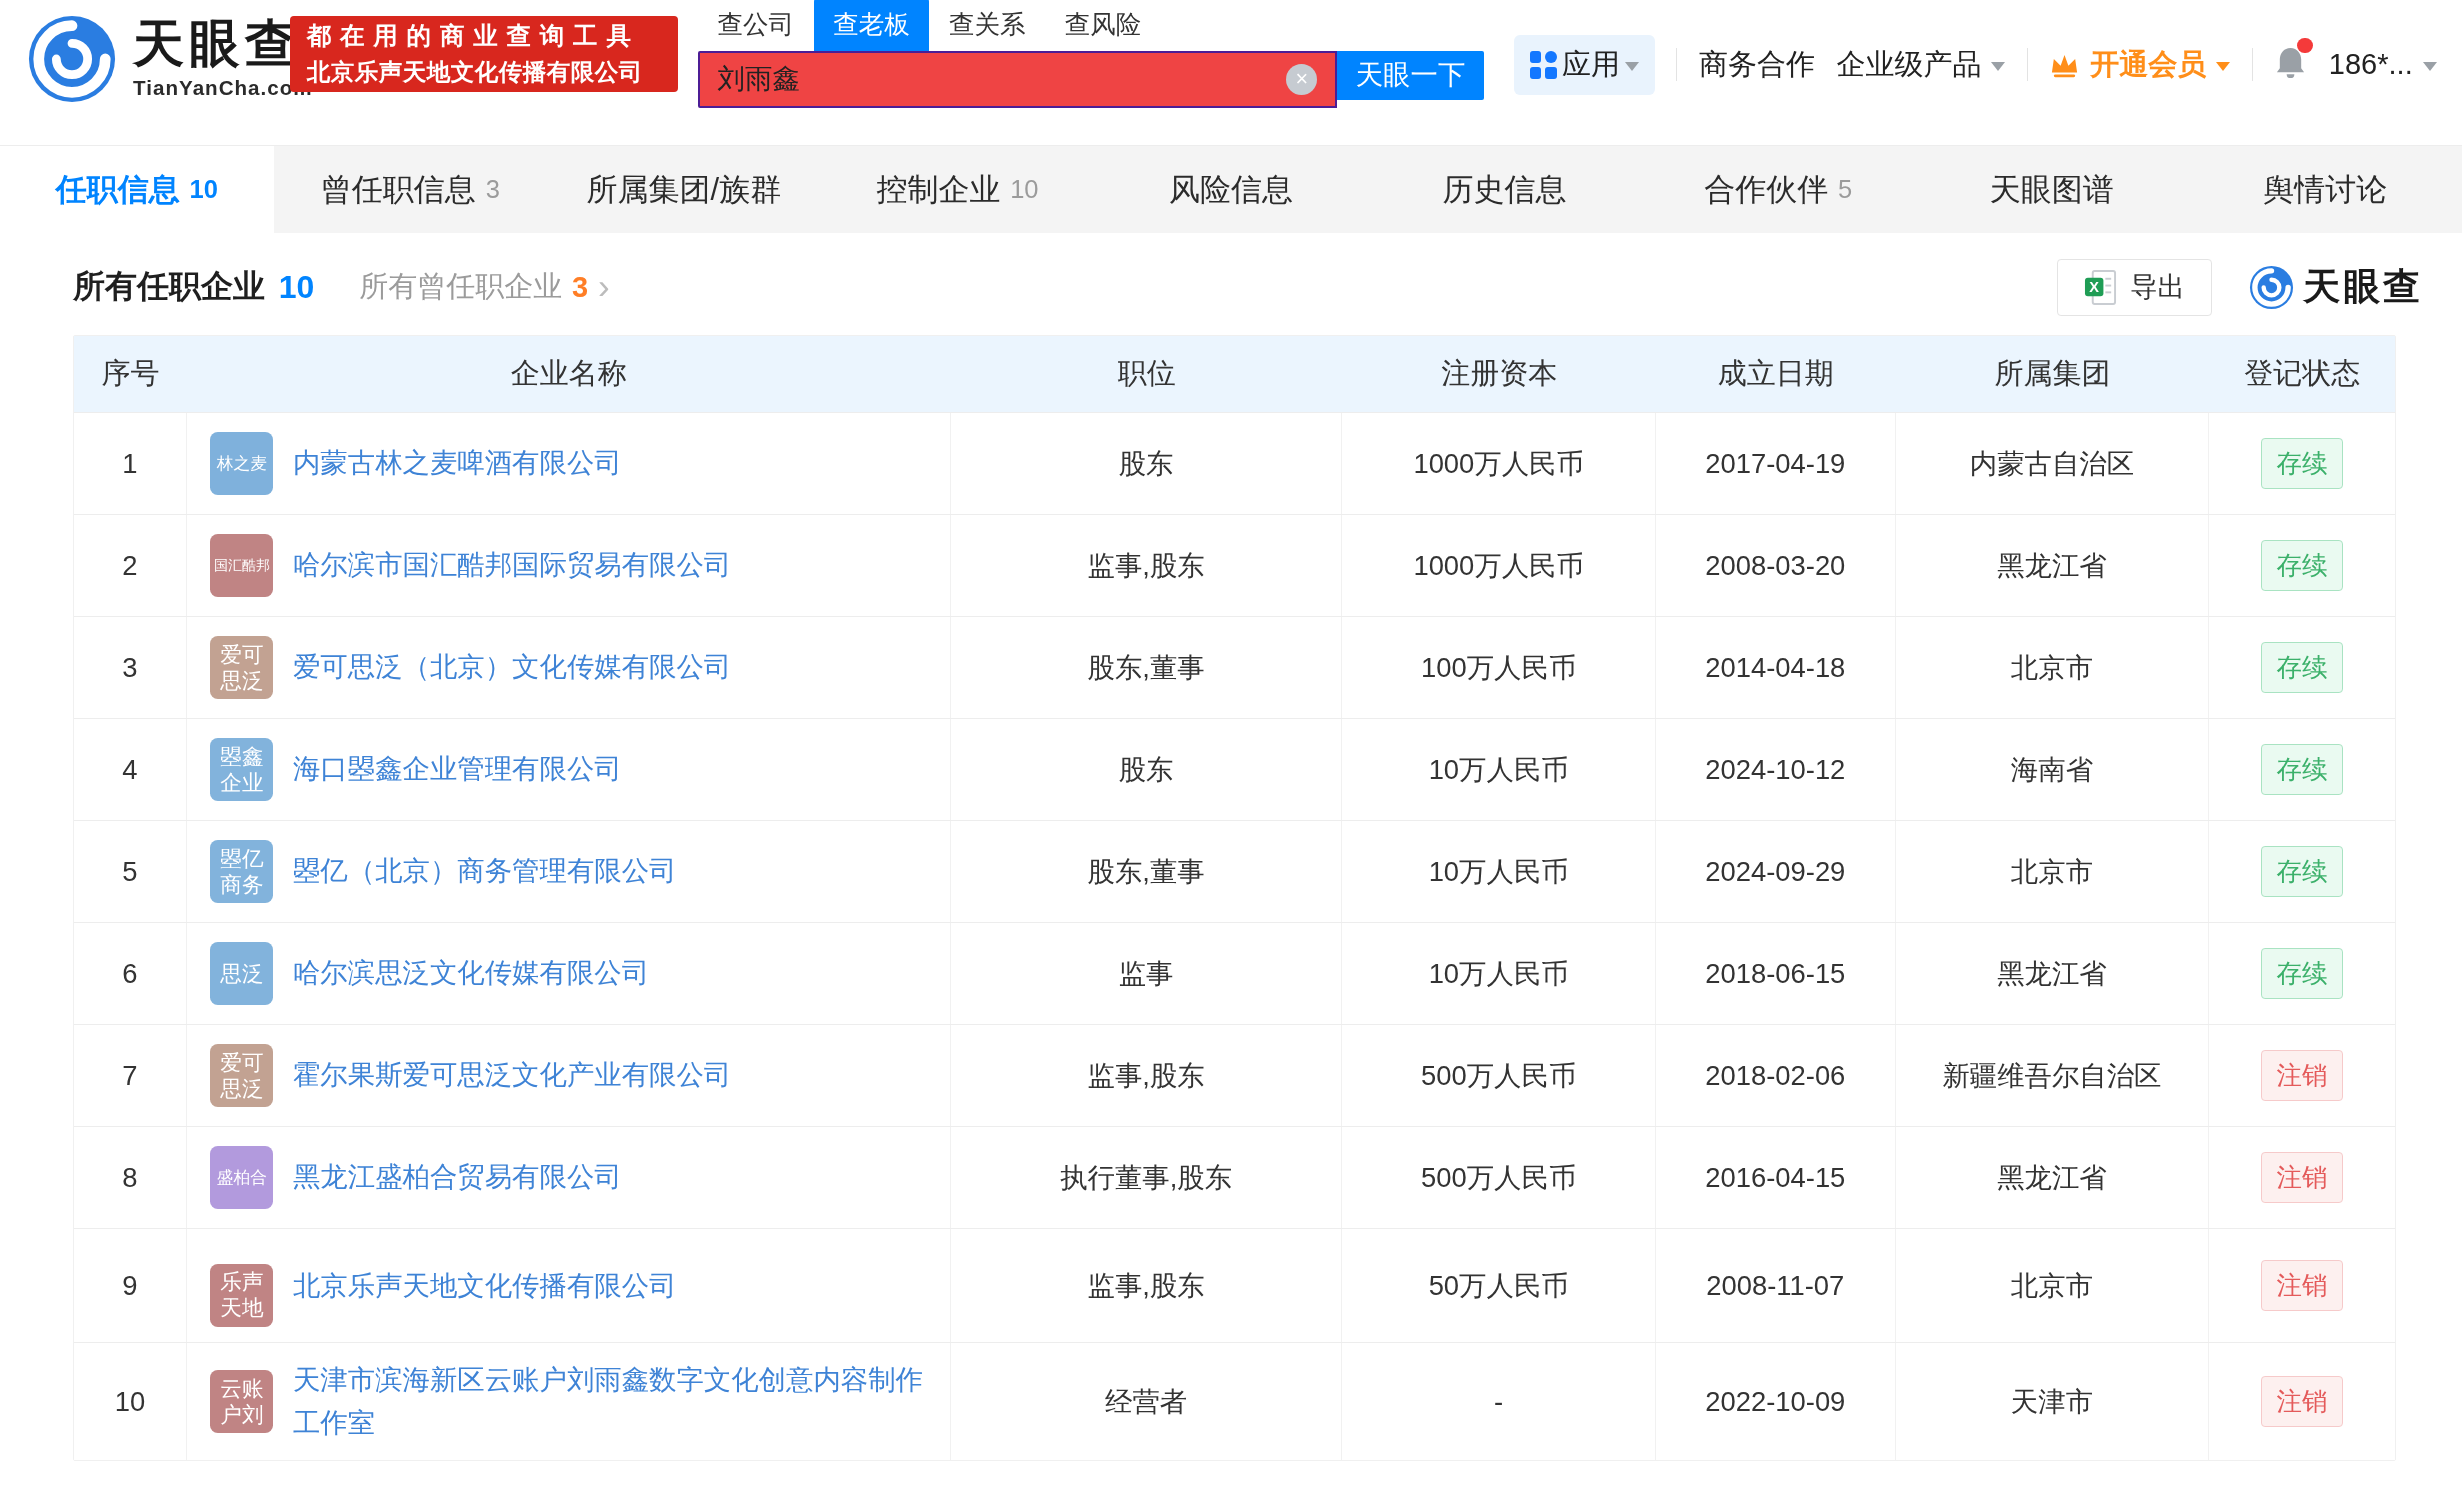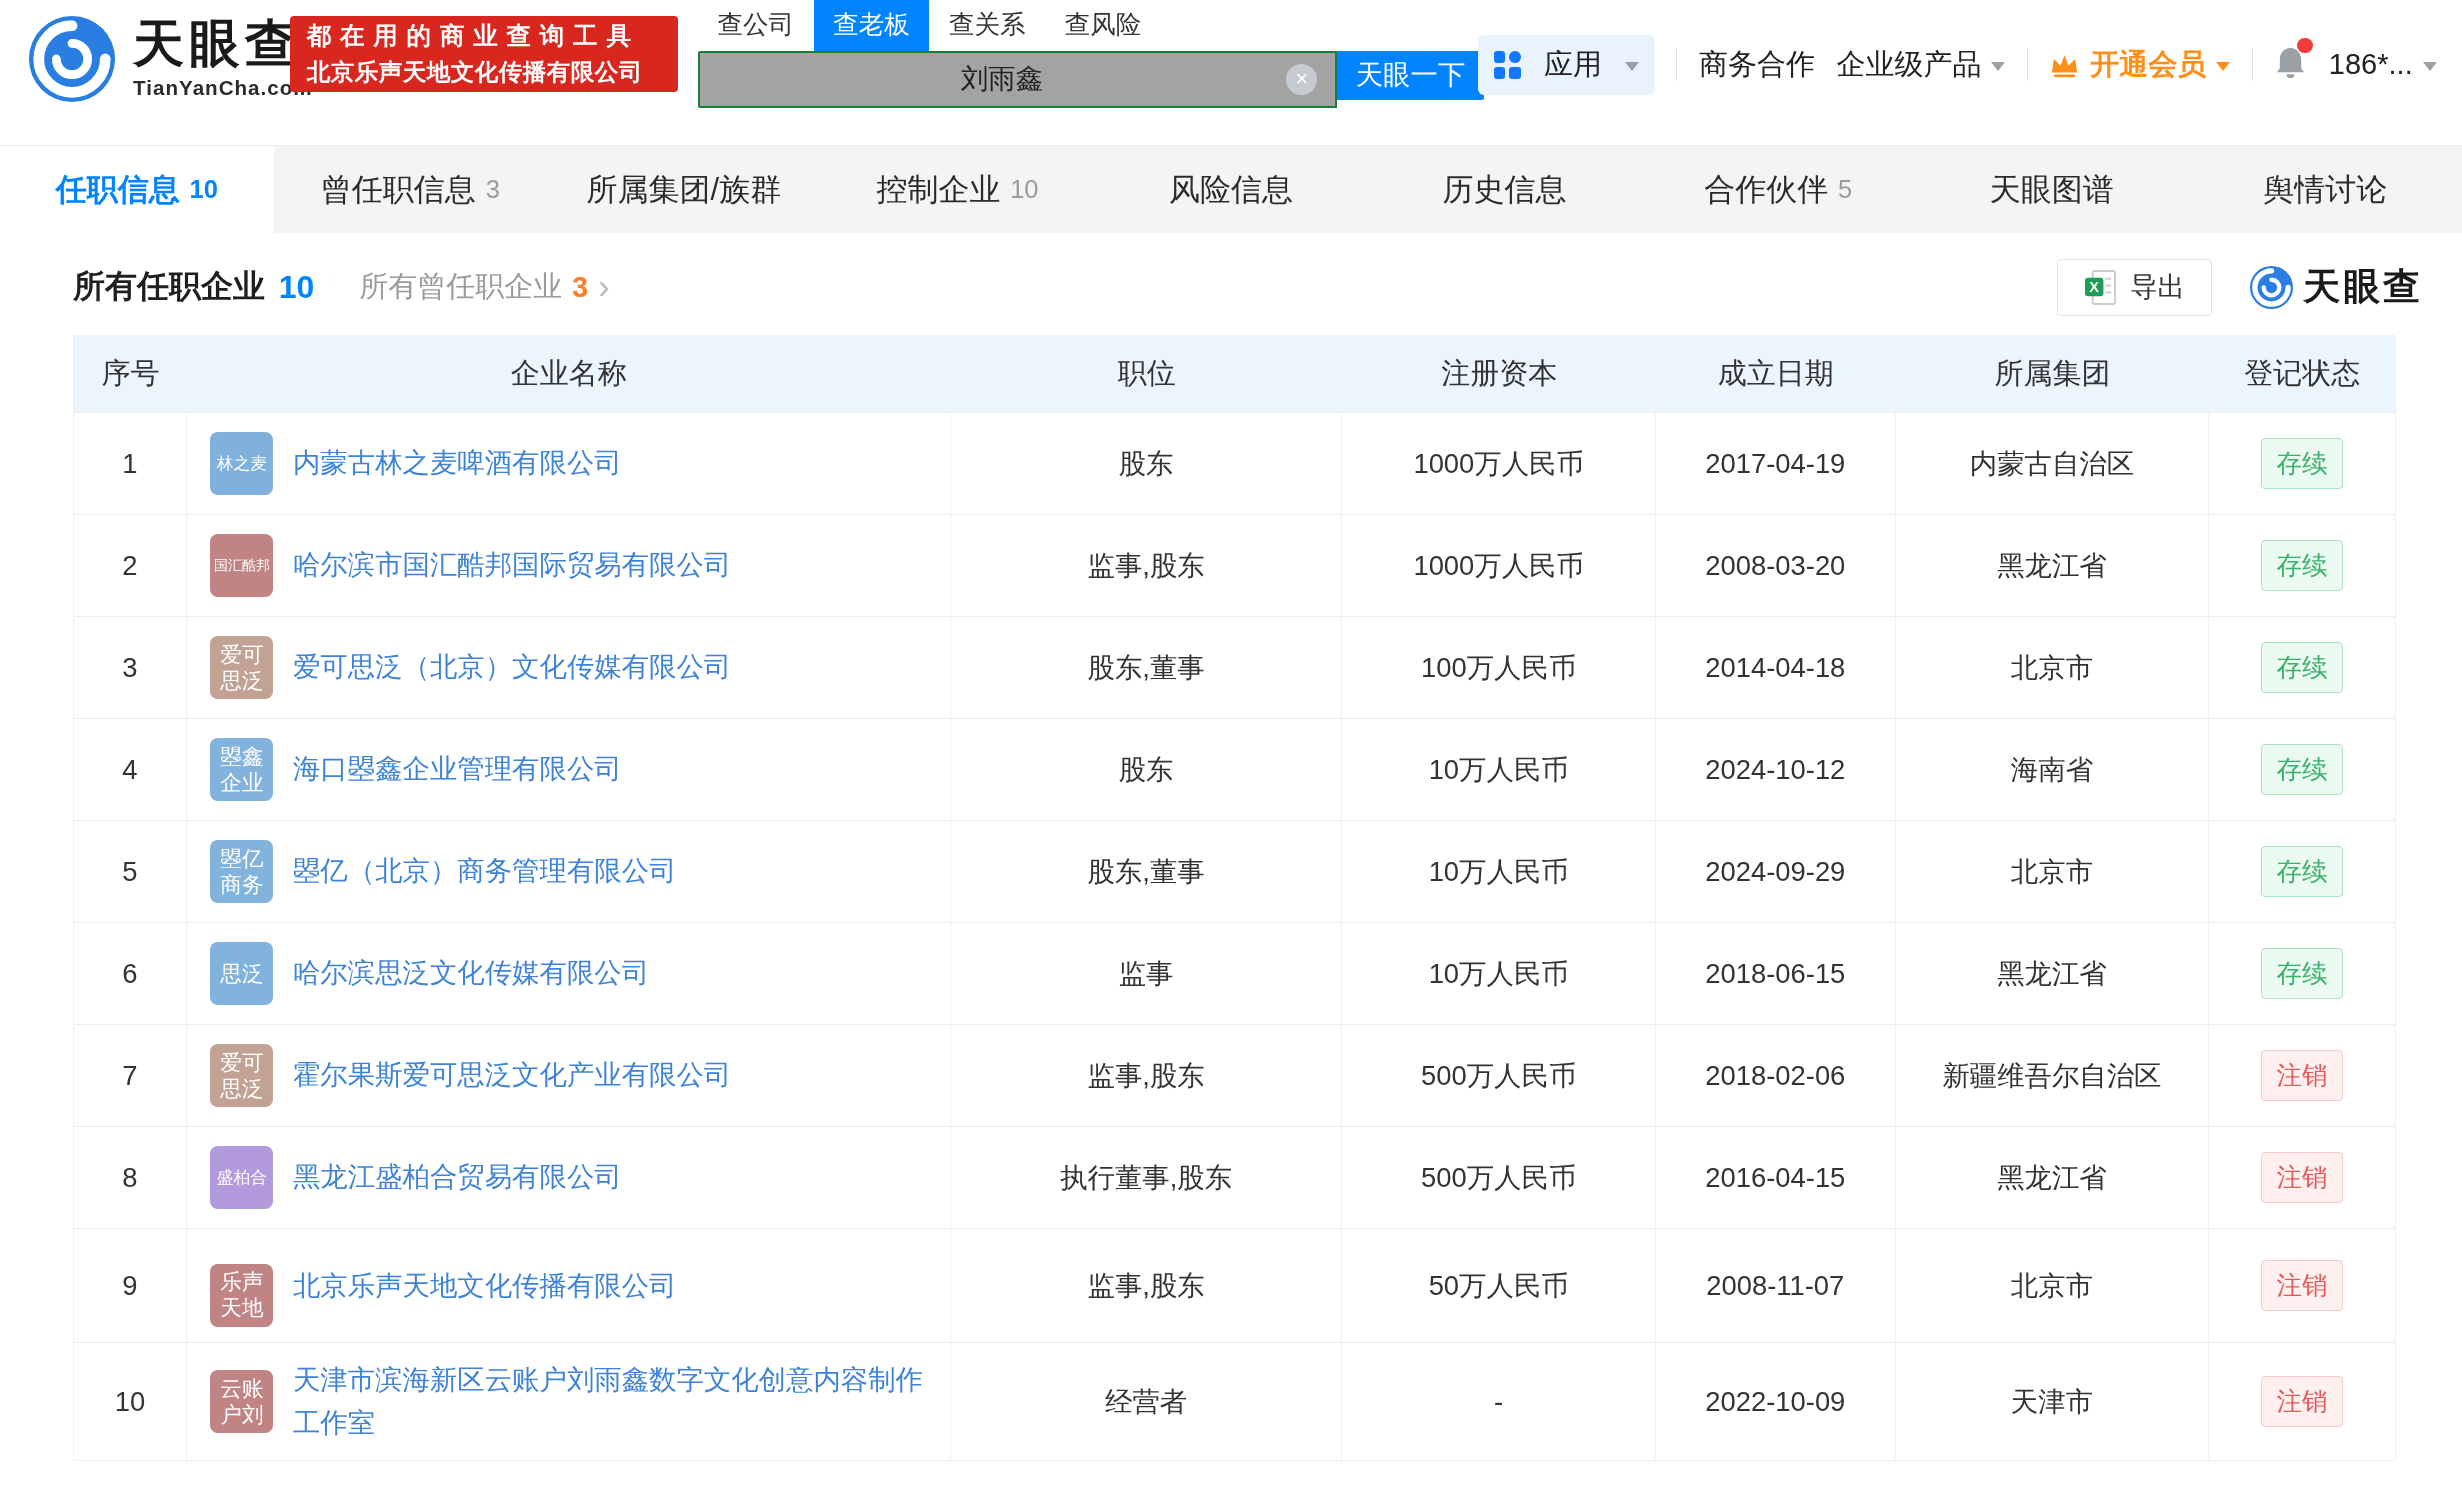--- a/index.html
+++ b/index.html
@@ -15,30 +15,30 @@
   .banner { position:absolute; left:290px; top:15.7px; width:388px; height:76px; background:#d8271e;
     border-radius:3.9px; color:#fff; display:flex; flex-direction:column; justify-content:center; padding:0 16.7px; }
   .banner .l1 { font-size:24.5px; font-weight:700; letter-spacing:8.8px; white-space:nowrap; }
   .banner .l2 { font-size:23.5px; font-weight:700; letter-spacing:0.5px; white-space:nowrap; margin-top:3.9px; }
 
   .search { position:absolute; left:698px; top:3.9px; }
   .search-tabs { display:flex; align-items:flex-end; height:47px; }
   .search-tab { font-size:25.5px; color:#333; padding:8.8px 19.6px; cursor:pointer; }
   .search-tab.active { background:#0084ff; color:#fff; border-radius:3.9px 3.9px 0 0; }
   .search-bar { display:flex; }
-  .search-input-wrap { width:639px; height:57px; border:2px solid #15803d; background:#a3a3a3;
-    display:flex; align-items:center; padding:0 17.6px; border-radius:2px 0 0 2px;text-align:center; }
+  .search-input-wrap { width:639px; height:57px; border:2px solid #4c1d95; background:#ef4444;
+    display:flex; align-items:center; padding:0 17.6px; border-radius:2px 0 0 2px; }
   .search-value { flex:1; font-size:27.4px; color:#222; }
   .clear-btn { width:31px; height:31px; border-radius:50%; background:#c6cbd1; color:#fff;
     display:flex; align-items:center; justify-content:center; font-size:21.6px; cursor:pointer; }
   .search-btn { width:147px; height:49px; background:#0084ff; color:#fff; font-size:27.4px;
     display:flex; align-items:center; justify-content:center; border-radius:0 2px 2px 0; cursor:pointer; border:none; }
 
   .header-right { position:absolute; right:25.5px; top:35px; display:flex; align-items:center; gap:21.6px; }
-  .apps-btn { background:#e9f3fd; border-radius:5.9px; padding:9.8px 15.7px; display:flex; align-items:center; gap:23px;
+  .apps-btn { background:#e9f3fd; border-radius:5.9px; padding:9.8px 15.7px; display:flex; align-items:center; gap:5px;
     font-size:29px; color:#222; cursor:pointer; }
   .grid-icon { display:grid; grid-template-columns:11.8px 11.8px; grid-template-rows:11.8px 11.8px; gap:3.9px; }
   .grid-icon i { background:#1377ff; border-radius:2.9px; }
   .grid-icon i.dot { border-radius:50%; }
   .hdivider { width:1px; height:33px; background:#e3e3e3; }
   .hr-item { font-size:29px; color:#222; display:flex; align-items:center; gap:9.8px; cursor:pointer; }
   .hr-item.vip { color:#ff8e19; font-weight:700; }
   .caret { width:0; height:0; border-left:7.8px solid transparent; border-right:7.8px solid transparent;
     border-top:9.8px solid #9aa0a6; margin-top:3.9px; }
   .caret.orange { border-top-color:#ff8e19; }

